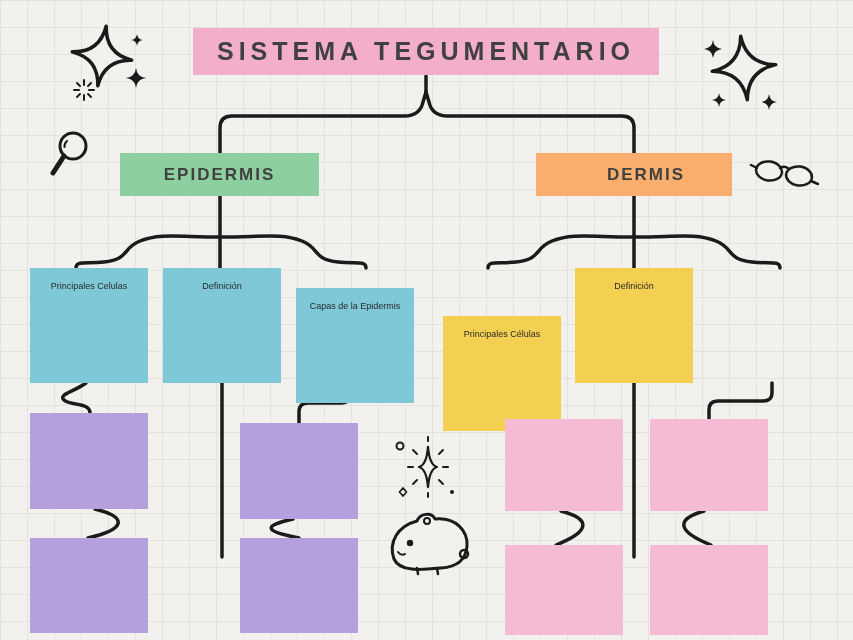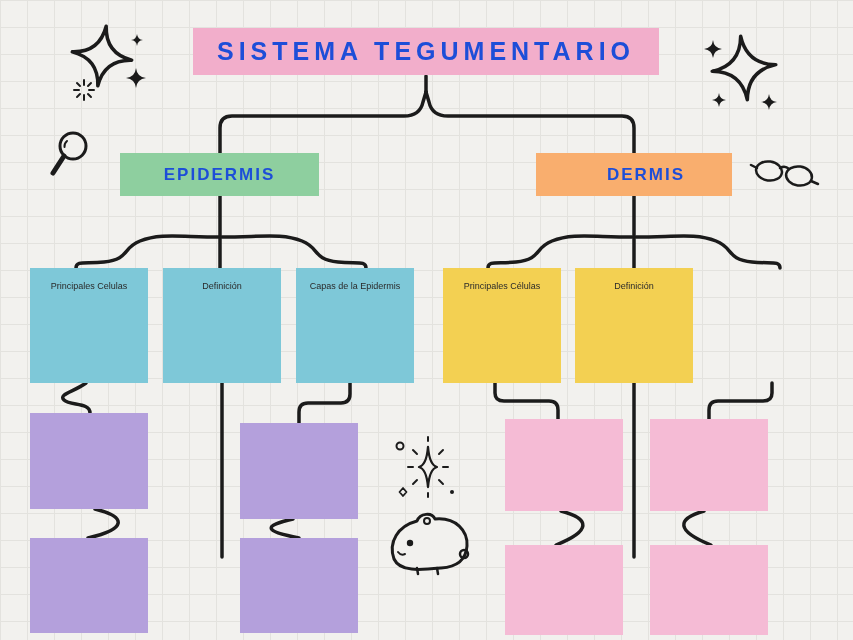--- a/index.html
+++ b/index.html
@@ -10,21 +10,21 @@
     position:relative; width:853px; height:640px; overflow:hidden;
     background-color:#f2f1ee;
     background-image:
       linear-gradient(#e3e2de 1px, transparent 1px),
       linear-gradient(90deg, #e3e2de 1px, transparent 1px);
     background-size:27px 27px;
   }
 
   svg.overlay { position:absolute; left:0; top:0; width:853px; height:640px; }
 
-  .node { position:absolute; display:flex; align-items:center; justify-content:center; color:#1d4ed8; }
+  .node { position:absolute; display:flex; align-items:center; justify-content:center; color:#404040; }
 
   .title-box {
     left:193px; top:28px; width:466px; height:47px;
     font-size:25px; font-weight:bold; letter-spacing:5px; white-space:nowrap;
   }
   .branch-box {
     font-size:17px; font-weight:bold; letter-spacing:2px;
   }
   .epidermis-box { left:120px; top:153px; width:199px; height:43px; }
   .dermis-box    { left:536px; top:153px; width:196px; height:43px;padding-left:24px; }
@@ -157,25 +157,25 @@
   <div class="node branch-box dermis-box" style="background-color: rgb(249, 174, 110);">
     <span>DERMIS</span>
   </div>
 
   <div class="node sub-box t1" style="background-color: rgb(126, 200, 216);">
     <span>Principales Celulas</span>
   </div>
   <div class="node sub-box t2" style="background-color: rgb(126, 200, 216);">
     <span>Definición</span>
   </div>
-  <div class="node sub-box t3" style="background-color: rgb(126, 200, 216);">
+  <div class="node sub-box t3" style="background-color: rgb(126, 200, 216); margin-top: 20px;">
     <span>Capas de la Epidermis</span>
   </div>
 
-  <div class="node sub-box y1" style="background-color: rgb(243, 208, 82);">
+  <div class="node sub-box y1" style="background-color: rgb(243, 208, 82); margin-top: 48px;">
     <span>Principales Células</span>
   </div>
   <div class="node sub-box y2" style="background-color: rgb(243, 208, 82);">
     <span>Definición</span>
   </div>
 
   <div class="node note-box p1" style="background-color: rgb(180, 160, 220);"></div>
   <div class="node note-box p2" style="background-color: rgb(180, 160, 220);"></div>
   <div class="node note-box p3" style="background-color: rgb(180, 160, 220);"></div>
   <div class="node note-box p4" style="background-color: rgb(180, 160, 220);"></div>

